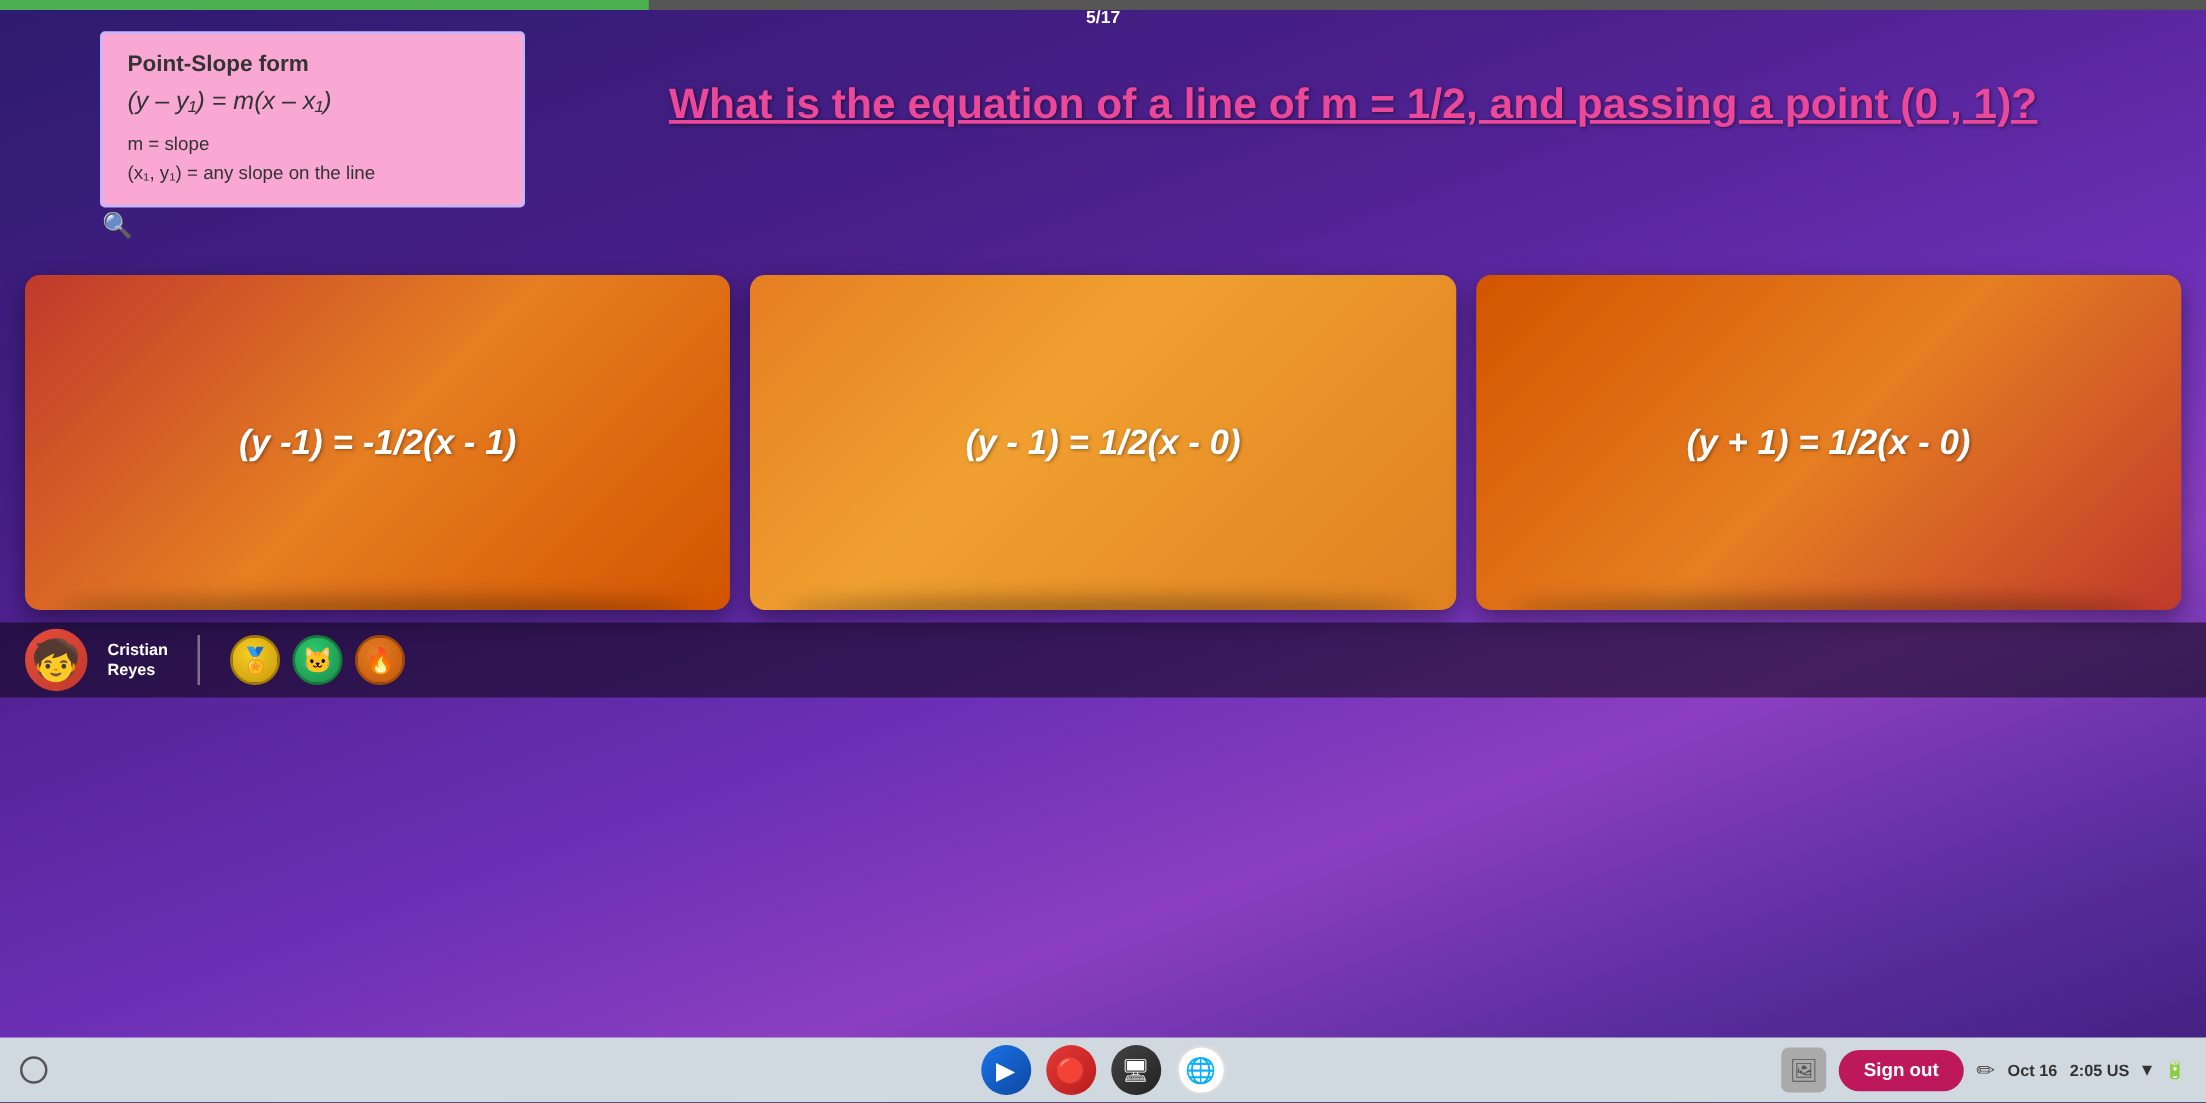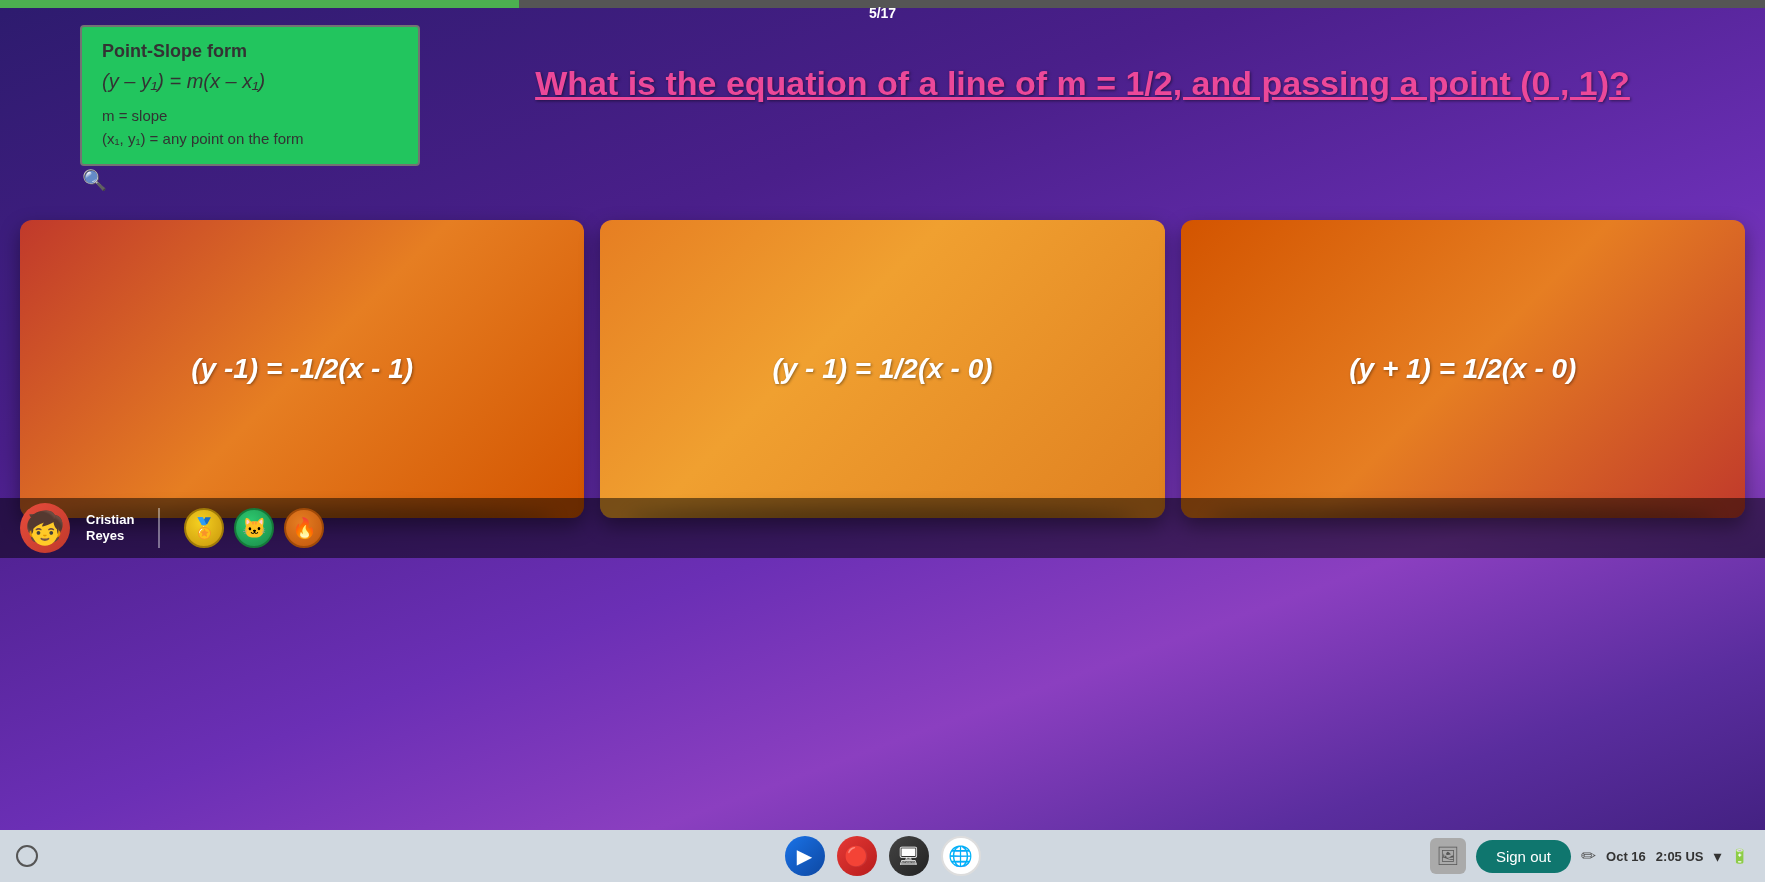--- a/index.html
+++ b/index.html
@@ -50,22 +50,22 @@
       font-size: 14px;
       font-weight: bold;
       z-index: 11;
     }
 
     
     .formula-box {
       position: absolute;
       top: 25px;
       left: 80px;
-      background: #22c55e;
-      border: 2px solid #737373;
+      background: #f9a8d4;
+      border: 2px solid #c4b5fd;
       padding: 14px 20px;
       border-radius: 4px;
       z-index: 10;
       min-width: 340px;
     }
 
     .formula-title {
       font-size: 18px;
       font-weight: bold;
       color: #333;
@@ -102,21 +102,21 @@
     }
 
     
     .answers-container {
       position: absolute;
       top: 220px;
       left: 20px;
       right: 20px;
       display: flex;
       gap: 16px;
-      height: 298px;
+      height: 268px;
     }
 
     .answer-card {
       flex: 1;
       border-radius: 12px;
       display: flex;
       align-items: center;
       justify-content: center;
       cursor: pointer;
       position: relative;
@@ -303,27 +303,27 @@
       background: #aaa;
       border-radius: 6px;
       display: flex;
       align-items: center;
       justify-content: center;
       font-size: 18px;
       color: #555;
     }
 
     .sign-out-btn {
-      background: #0f766e;
+      background: #be185d;
       color: white;
       border: none;
       padding: 8px 20px;
       border-radius: 20px;
       font-size: 15px;
-      font-weight: normal;
+      font-weight: bold;
       cursor: pointer;
     }
 
     .pencil-icon {
       font-size: 18px;
       color: #555;
       cursor: pointer;
     }
 
     .taskbar-info {
@@ -345,21 +345,21 @@
 <div class="progress-bar">
   <div class="progress-fill"></div>
 </div>
 <div class="progress-label">5/17</div>
 
 <div class="formula-box">
   <div class="formula-title">Point-Slope form</div>
   <div class="formula-eq">(y – y₁) = m(x – x₁)</div>
   <div class="formula-details">
     <span>m = slope</span><br>
-    <span>(x₁, y₁) = any point on the form</span>
+    <span>(x₁, y₁) = any slope on the line</span>
   </div>
 </div>
 
 <div style="position:absolute; top:168px; left:82px; font-size:20px; color:#555; z-index:11;">🔍</div>
 
 <div class="question-text">What is the equation of a line of m = 1/2, and passing a point (0 , 1)?</div>
 
 <div class="answers-container">
 
   <div class="answer-card answer-card-a">

